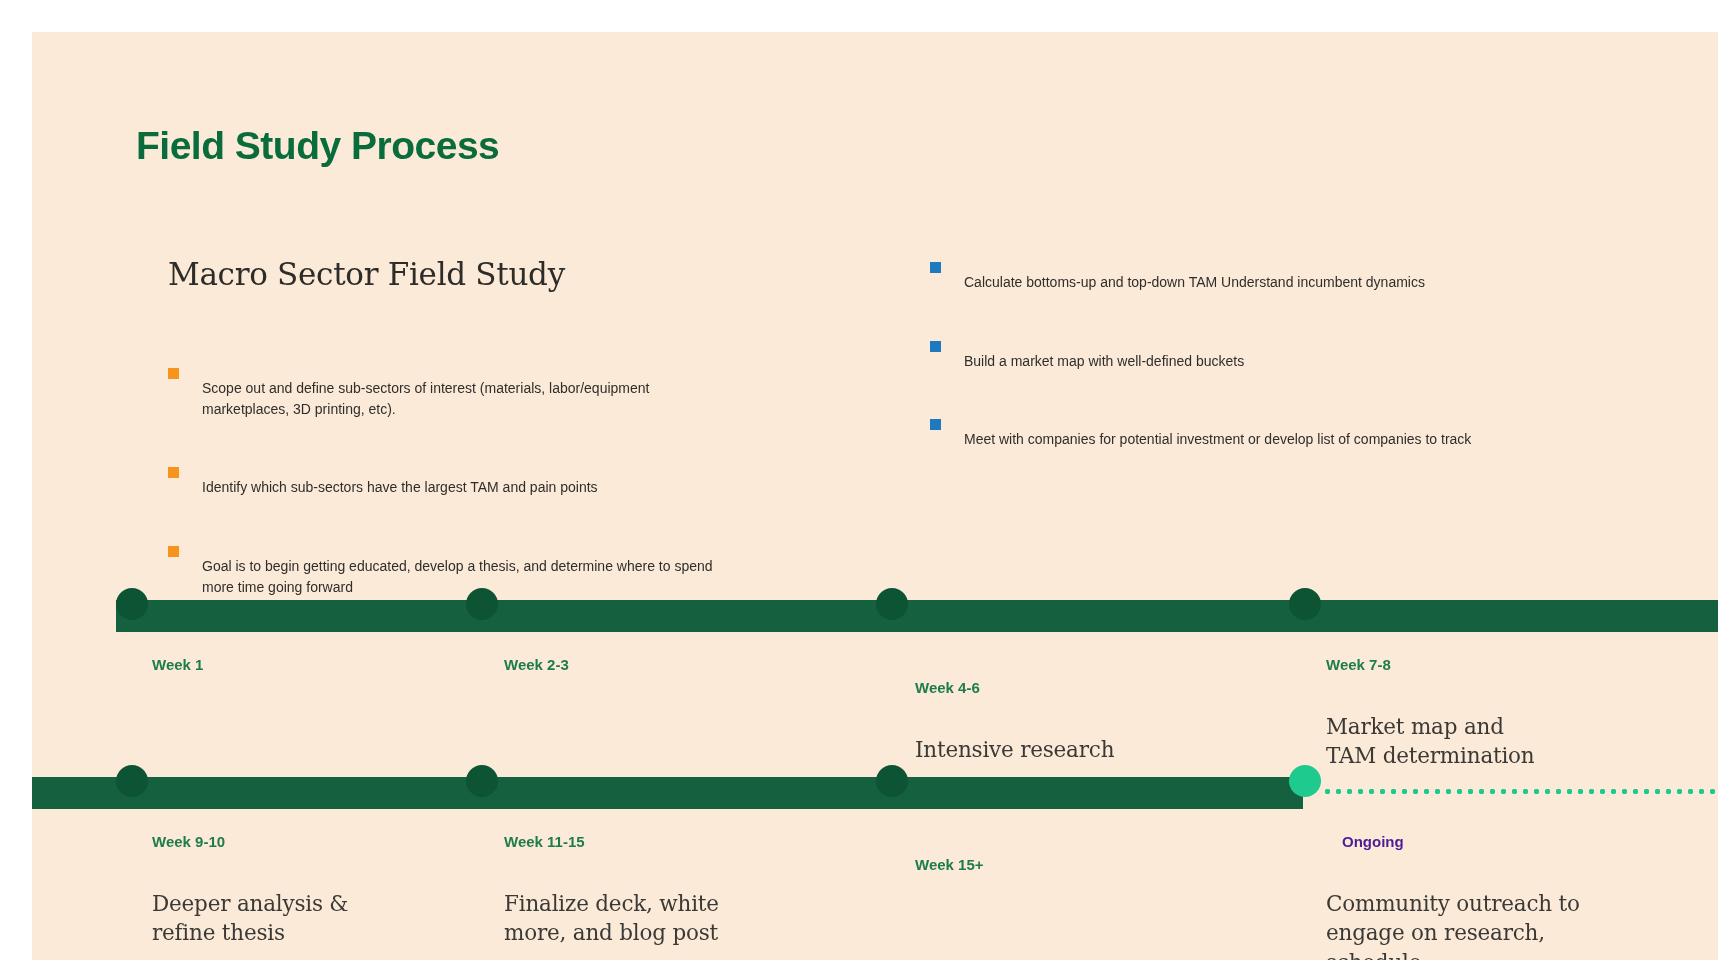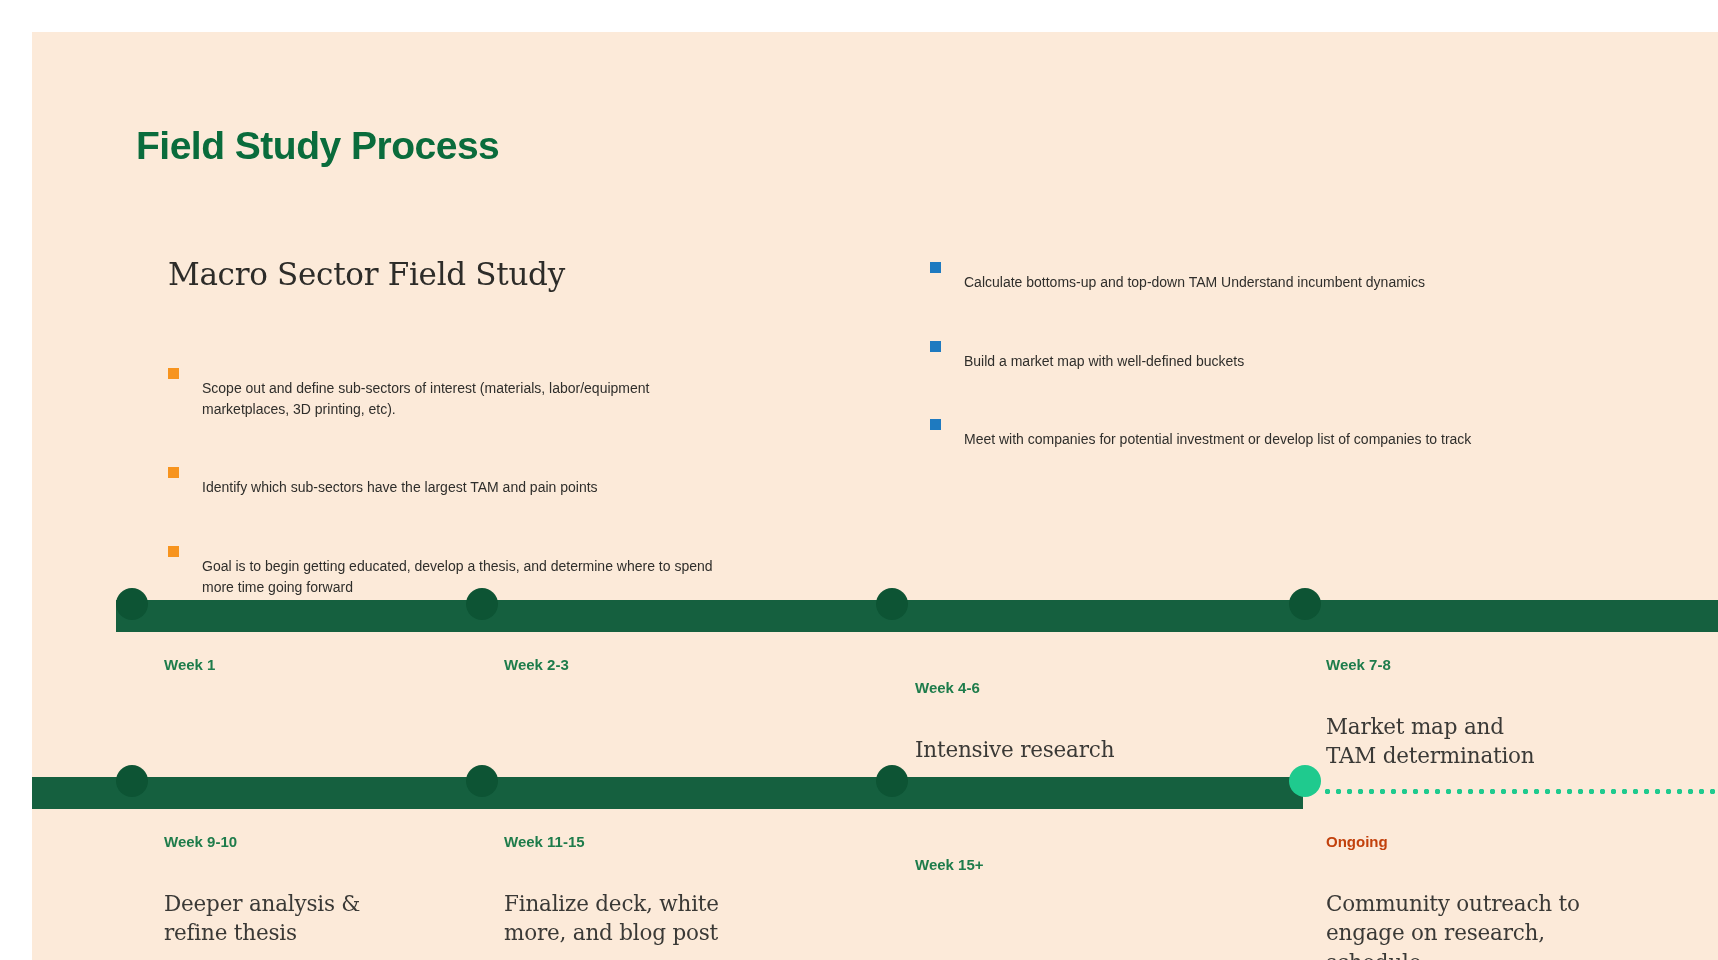--- a/index.html
+++ b/index.html
@@ -106,32 +106,32 @@
   .dot.pos-1 { left: 434px; }
   .dot.pos-2 { left: 844px; }
   .dot.pos-3 { left: 1257px; }
 
   .milestone {
     position: absolute;
     width: 330px;
   }
   .row1 .milestone { top: 592px; }
   .row2 .milestone { top: 769px; }
-  .milestone.pos-0 { left: 100px; }
+  .milestone.pos-0 { left: 88px; }
   .milestone.pos-1 { left: 440px; }
   .milestone.pos-2 { left: 851px; margin-top: 23px; }
   .milestone.pos-3 { left: 1262px; }
 
   .week-label {
     font-size: 15px;
     font-weight: 700;
     color: #1e7c4b;
     margin-bottom: 7px;
   }
-  .milestone.accent .week-label { color: #c2410c; }
+  .milestone.accent .week-label { color: #4c1d95; margin-left: 16px; }
 
   .milestone-desc {
     font-family: "DejaVu Serif", serif;
     font-size: 21.5px;
     line-height: 1.37;
     letter-spacing: -0.2px;
     color: #3a3936;
     white-space: pre-line;
   }
 

